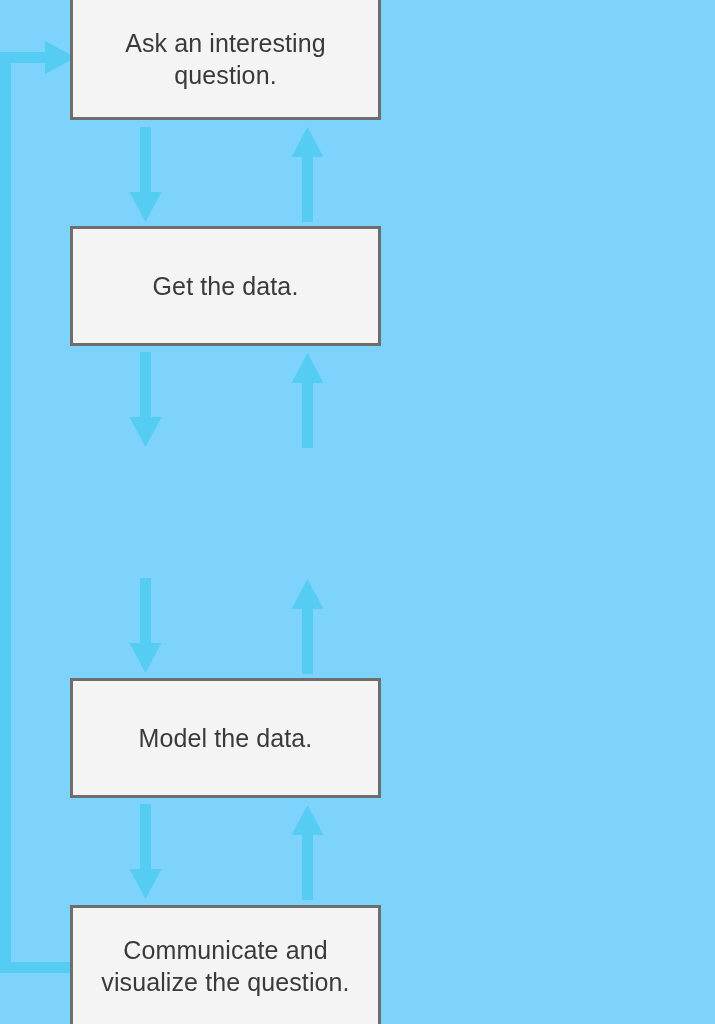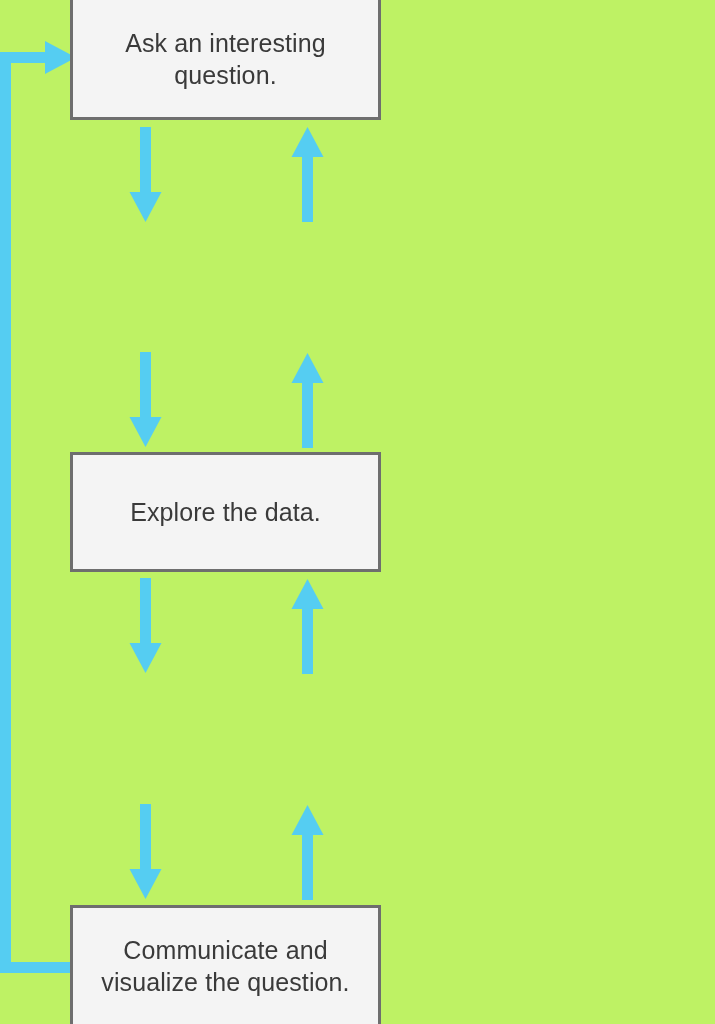--- a/index.html
+++ b/index.html
@@ -8,21 +8,21 @@
     padding: 0;
     background: #000000;
   }
   body {
     font-family: "Liberation Sans", sans-serif;
   }
   #canvas {
     position: relative;
     width: 715px;
     height: 1024px;
-    background: #bef264;
+    background: #7dd3fc;
     overflow: hidden;
   }
   #flow-svg {
     position: absolute;
     left: 0;
     top: 0;
     width: 715px;
     height: 1024px;
   }
   .node-box {
@@ -103,24 +103,27 @@
       <path d="M 70 967.5 L 5.5 967.5 L 5.5 57.5 L 50 57.5" fill="none" stroke="#55cdf2" stroke-width="11"></path>
       <polygon points="45,41 45,74 76,57.5" fill="#55cdf2"></polygon>
     </g>
   </svg>
 
   <div class="node-box" id="node-1">
     <span class="node-label">Ask an interesting
 question.</span>
   </div>
 
-
-  <div class="node-box" id="node-3">
-    <span class="node-label">Explore the data.</span>
+  <div class="node-box" id="node-2">
+    <span class="node-label">Get the data.</span>
   </div>
 
+
+  <div class="node-box" id="node-4">
+    <span class="node-label">Model the data.</span>
+  </div>
 
   <div class="node-box" id="node-5">
     <span class="node-label">Communicate and
 visualize the question.</span>
   </div>
 
 </div>
 
 </body></html>

